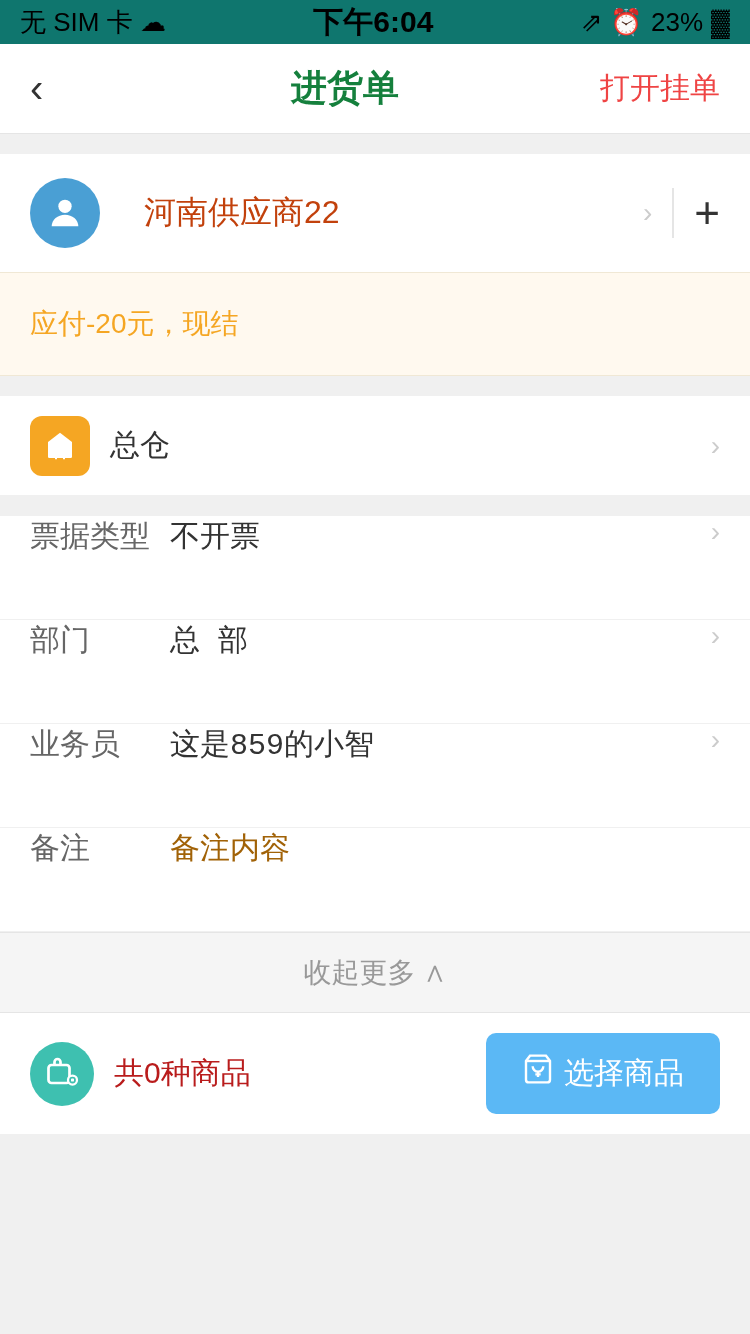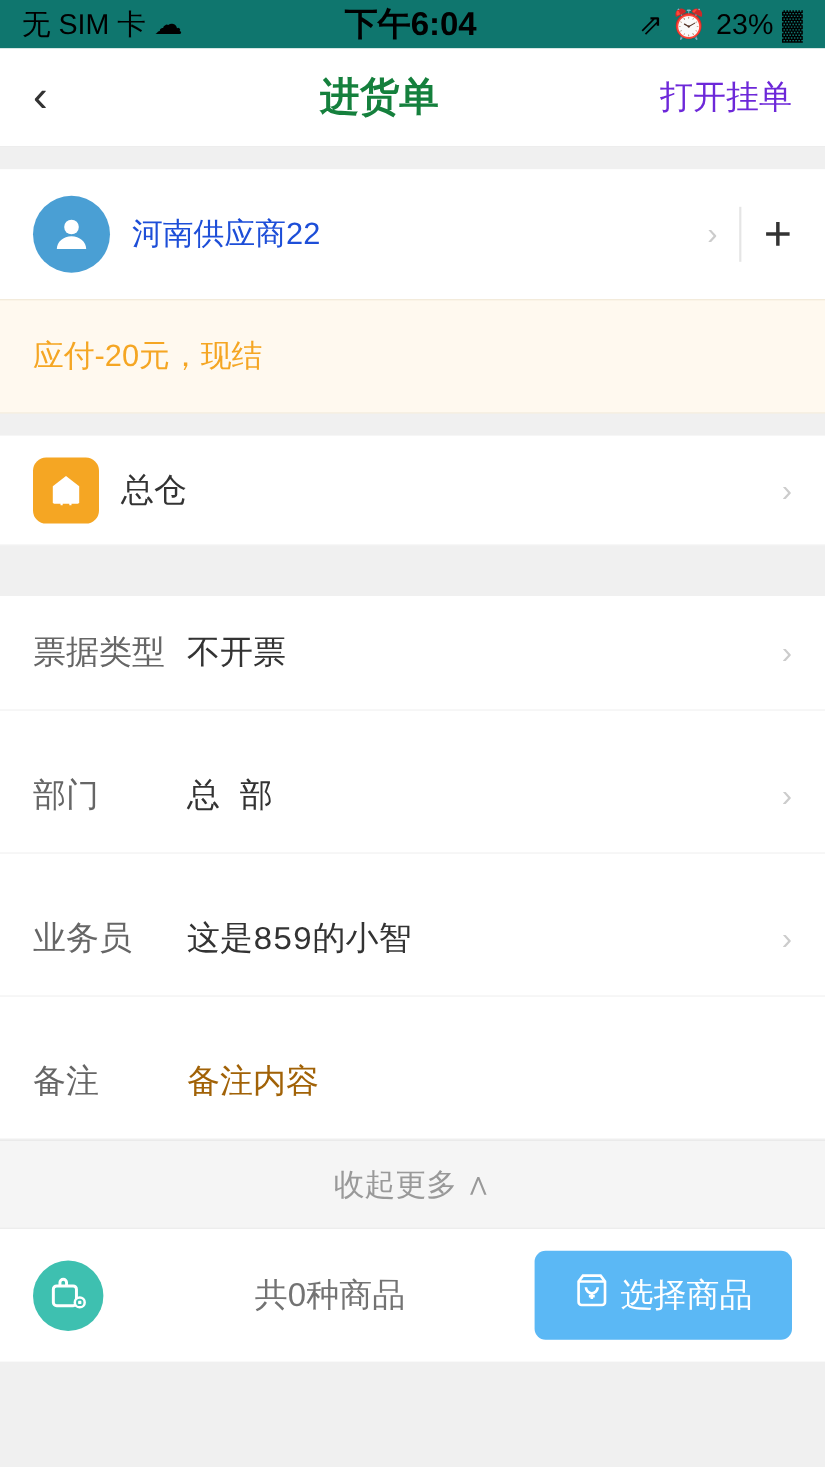--- a/index.html
+++ b/index.html
@@ -45,21 +45,21 @@
       cursor: pointer;
       width: 60px;
     }
     .nav-title {
       font-size: 36px;
       font-weight: 600;
       color: #15803d;
     }
     .nav-action {
       font-size: 30px;
-      color: #6d28d9;
+      color: #ef4444;
       cursor: pointer;
     }
 
     
     .section-divider {
       height: 20px;
       background: #f0f0f0;
     }
 
     
@@ -87,22 +87,23 @@
       margin-right: 20px;
       flex-shrink: 0;
     }
     .avatar-icon {
       width: 40px;
       height: 40px;
       fill: white;
     }
     .supplier-name {
       flex: 1;
-      font-size: 28px;
-      color: #1d4ed8;
+      font-size: 32px;
+      color: #c2410c;
+      margin-left: 24px;
     }
     .chevron-right {
       color: #ccc;
       font-size: 28px;
       margin-right: 20px;
     }
     .add-btn {
       font-size: 44px;
       color: #333;
       font-weight: 300;
@@ -121,27 +122,26 @@
       padding: 32px 30px;
       font-size: 28px;
       color: #f5a623;
       border-top: 1px solid #f0e8d5;
       border-bottom: 1px solid #f0e8d5;
     }
 
     
     .row-item {
       display: flex;
-      align-items: center;
+      align-items: flex-start;
       padding: 0 30px;
       height: 104px;
       background: #fff;
       border-bottom: 1px solid #f0f0f0;
       cursor: pointer;
-      margin-top: 26px;
     }
     .row-icon-wrap {
       width: 60px;
       height: 60px;
       border-radius: 12px;
       background: #f5a623;
       display: flex;
       align-items: center;
       justify-content: center;
       margin-right: 20px;
@@ -209,22 +209,21 @@
       border-radius: 50%;
       background: #3ec0b0;
       display: flex;
       align-items: center;
       justify-content: center;
       margin-right: 20px;
     }
     .goods-count {
       flex: 1;
       font-size: 30px;
-      color: #737373;
-      text-align: center;
+      color: #b91c1c;
     }
     .select-btn {
       background: #5bb8f5;
       color: #fff;
       font-size: 30px;
       padding: 20px 36px;
       border-radius: 10px;
       display: flex;
       align-items: flex-start;
       gap: 10px;

